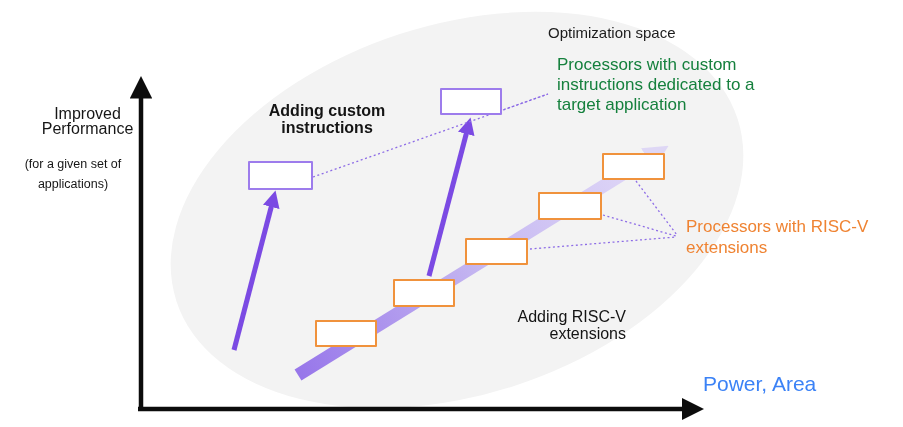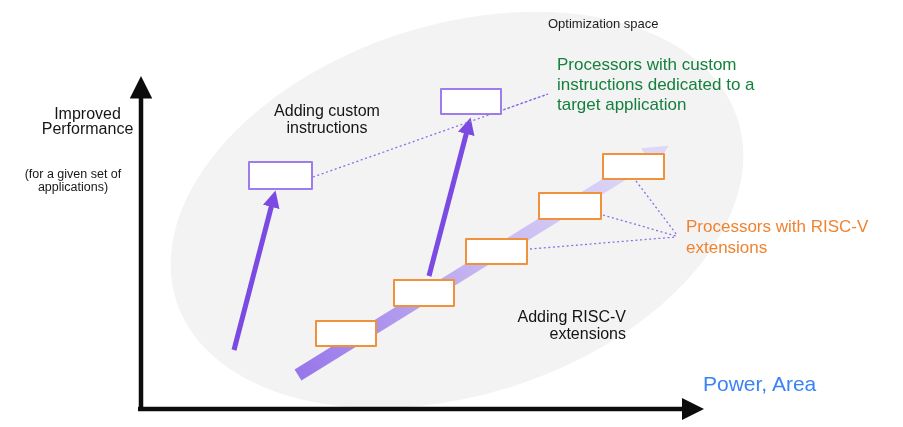--- a/index.html
+++ b/index.html
@@ -4,23 +4,23 @@
 <style>
   html,body{margin:0;padding:0;background:#ffffff;}
   #canvas{
     position:relative;width:903px;height:427px;overflow:hidden;background:#ffffff;
     font-family:"Liberation Sans","DejaVu Sans",sans-serif;color:#111;
   }
   #deco{position:absolute;left:0;top:0;width:903px;height:427px;}
   .txt{position:absolute;white-space:pre-line;}
   .ylabel{left:0;top:88px;width:146px;text-align:center;}
   .ylabel .t1{font-size:16px;line-height:15px;font-weight:500;color:#161616;padding-left:29px;}
-  .ylabel .t2{font-size:12.5px;line-height:13px;font-weight:400;color:#161616;margin-top:14px;}
-  .opt-space{left:548px;top:16px;font-size:13px;color:#1d1d1d;text-align:right;}
-  .adding-custom{left:243px;top:102px;width:168px;text-align:center;font-size:16px;line-height:17px;color:#141414;}
+  .ylabel .t2{font-size:12.5px;line-height:20px;font-weight:400;color:#161616;margin-top:0;}
+  .opt-space{left:548px;top:24px;font-size:15px;color:#1d1d1d;text-align:right;}
+  .adding-custom{left:243px;top:102px;width:168px;text-align:center;font-size:16px;line-height:17px;color:#141414;font-weight:bold;}
   .adding-ext{left:456px;top:308px;width:170px;text-align:right;font-size:16px;line-height:17px;color:#141414;}
   .purple-note{left:557px;top:55px;width:245px;font-size:17px;line-height:20px;font-weight:500;color:#15803d;}
   .orange-note{left:686px;top:216px;width:220px;font-size:17px;line-height:21px;font-weight:500;color:#ef8332;}
   .power-area{left:703px;top:372px;font-size:21px;color:#3b82f6;}
   .box{position:absolute;background:#ffffff;box-sizing:border-box;border-radius:1px;}
   .obox{border:2px solid #f0923c;}
   .pbox{border:2px solid #9d7cec;}
   .base-box{
     left:168px;top:353px;width:127px;height:44px;
     display:flex;align-items:center;justify-content:center;text-align:center;

